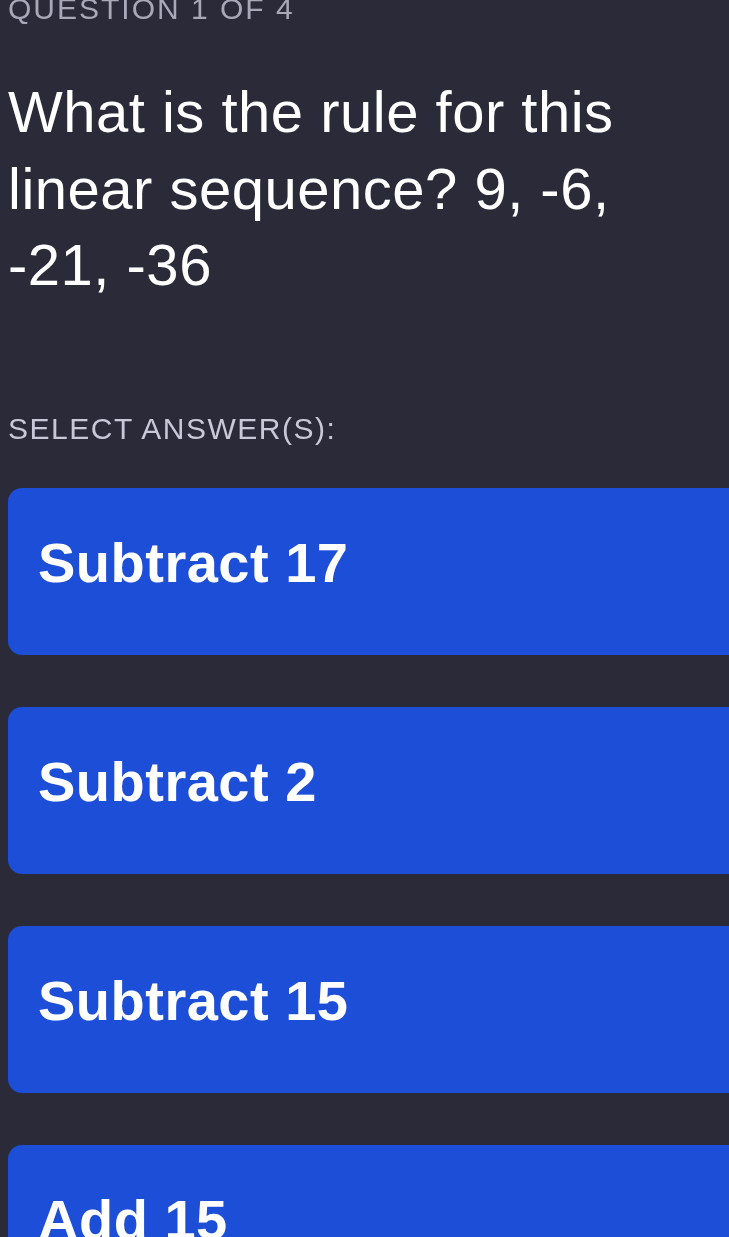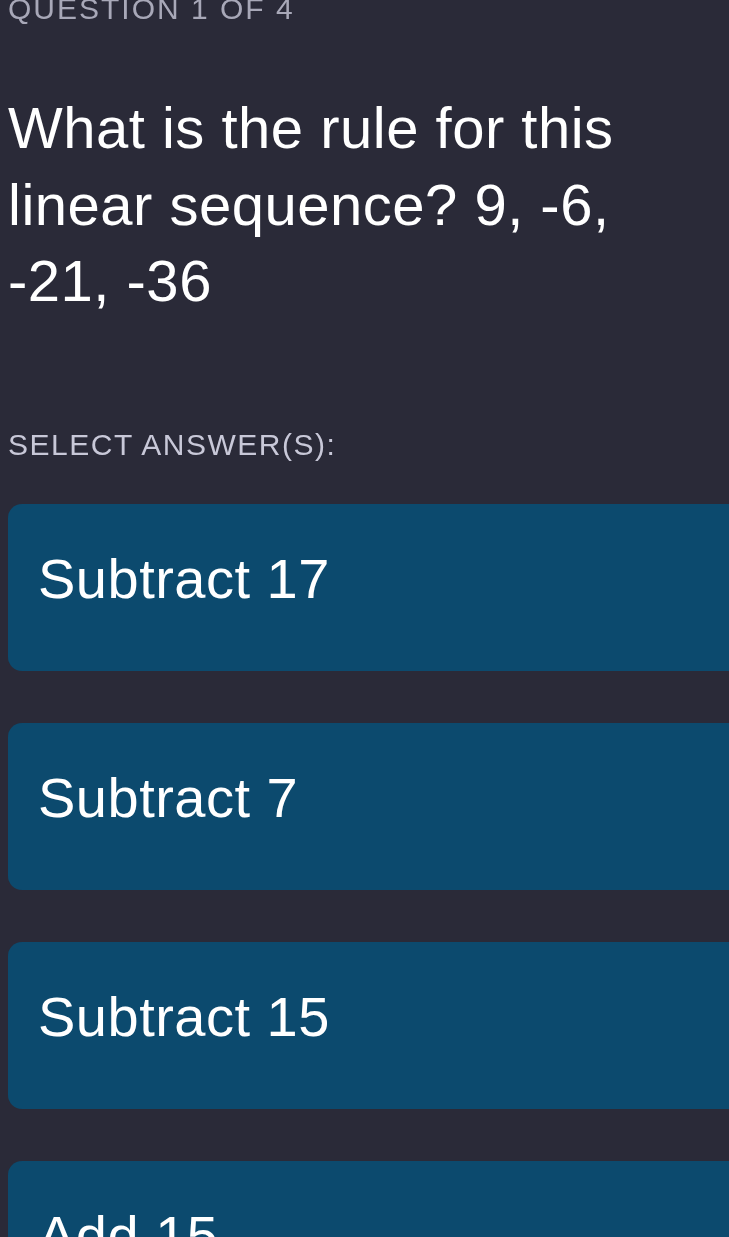--- a/index.html
+++ b/index.html
@@ -22,44 +22,44 @@
       color: #a8a8b8;
       padding: 0 8px;
       margin-top: -8px;
     }
     .question-text {
       font-size: 58px;
       font-weight: 400;
       line-height: 1.32;
       color: #ffffff;
       padding: 0 8px;
-      margin-top: 64px;
+      margin-top: 48px;
       letter-spacing: 0.5px;
     }
     .select-label {
       font-size: 30px;
       font-weight: 400;
       letter-spacing: 1.5px;
       color: #c8c8d8;
       padding: 0 8px;
       margin-top: 108px;
     }
     .answers-container {
       margin-top: 42px;
       padding-left: 8px;
       display: flex;
       flex-direction: column;
       gap: 52px;
     }
     .answer-option {
-      background-color: #0c4a6e;
+      background-color: #1d4ed8;
       border-radius: 14px 0 0 14px;
       padding: 42px 30px 60px 30px;
       font-size: 56px;
-      font-weight: 400;
+      font-weight: 700;
       color: #ffffff;
       cursor: pointer;
       min-height: 158px;
       display: flex;
       align-items: center;
       letter-spacing: 0.5px;
     }
   </style>
 </head>
 <body>
@@ -68,21 +68,21 @@
 
 <div class="question-text">What is the rule for this linear sequence? 9, -6, -21, -36</div>
 
 <div class="select-label">SELECT ANSWER(S):</div>
 
 <div class="answers-container">
   <div class="answer-option">
     <span>Subtract 17</span>
   </div>
   <div class="answer-option">
-    <span>Subtract 7</span>
+    <span>Subtract 2</span>
   </div>
   <div class="answer-option">
     <span>Subtract 15</span>
   </div>
   <div class="answer-option">
     <span>Add 15</span>
   </div>
 </div>
 
 </body></html>

